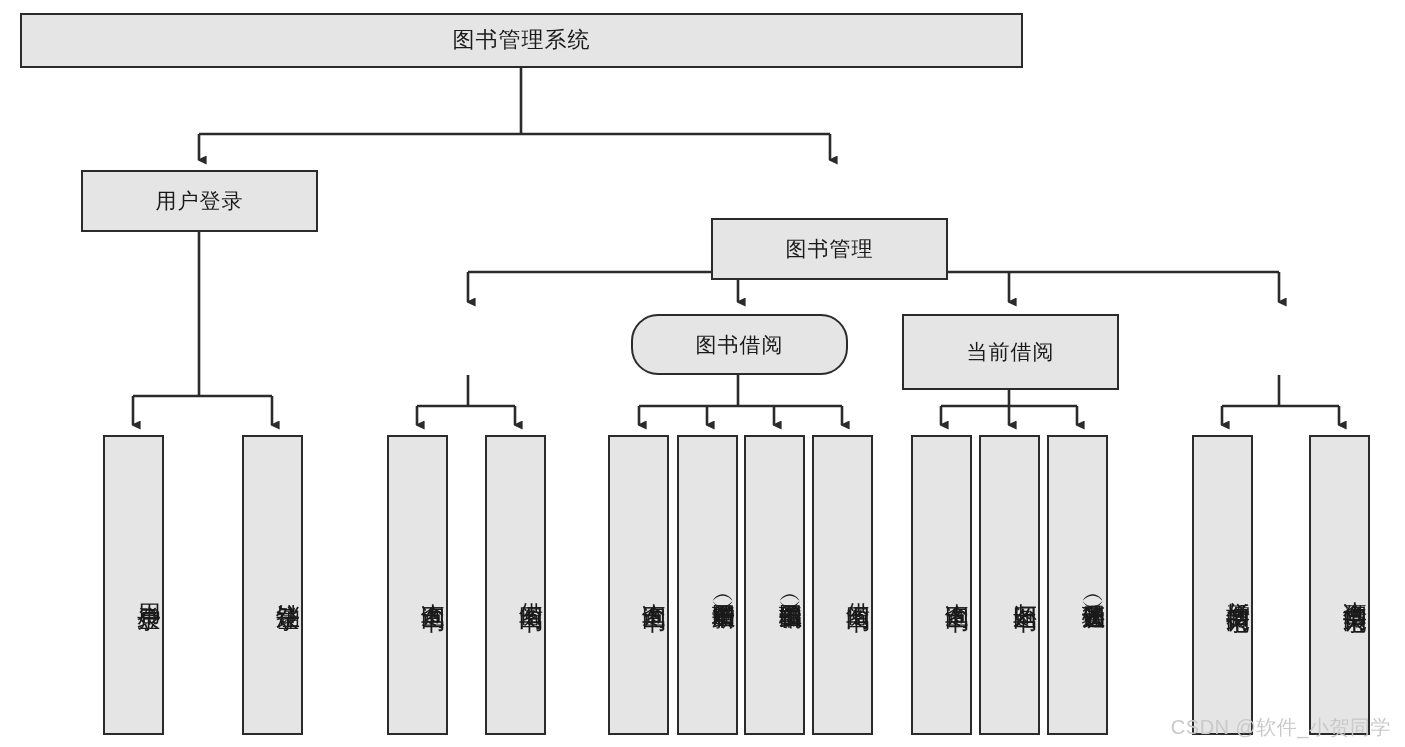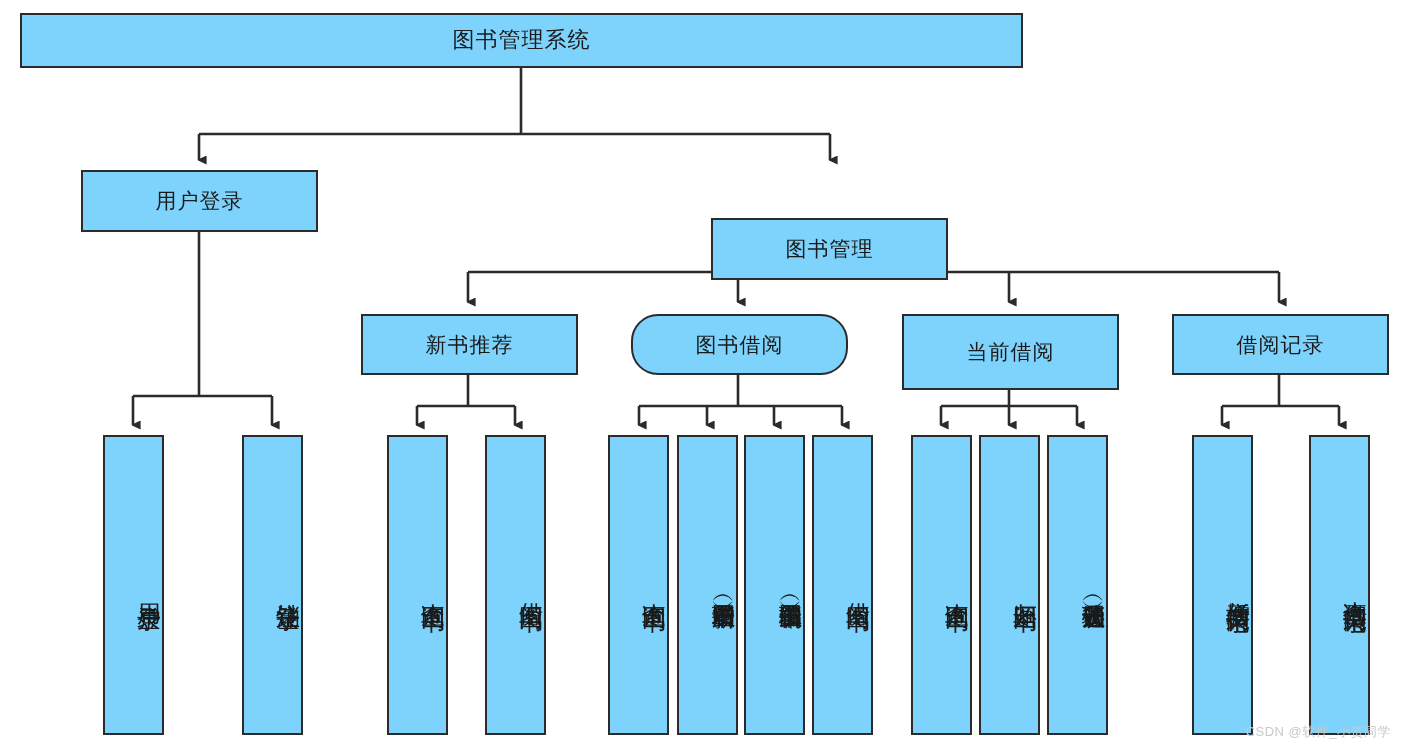--- a/index.html
+++ b/index.html
@@ -23,21 +23,21 @@
     left: 0;
     top: 0;
     width: 1405px;
     height: 747px;
     pointer-events: none;
   }
   .node {
     position: absolute;
     box-sizing: border-box;
     border: 2px solid #2b2b2b;
-    background: #7dd3fc;
+    background: #e5e5e5;
     display: flex;
     align-items: center;
     justify-content: center;
     color: #1a1a1a;
   }
   .node-h {
     font-size: 21px;
     letter-spacing: 1px;
     line-height: 1.1;
     white-space: nowrap;
@@ -64,21 +64,21 @@
   .vlabel {
     writing-mode: vertical-rl;
     text-orientation: upright;
     -webkit-writing-mode: vertical-rl;
     display: block;
   }
   .watermark {
     position: absolute;
     right: 14px;
     bottom: 6px;
-    font-size: 13px;
+    font-size: 20px;
     color: #c9c9c9;
     white-space: nowrap;
     letter-spacing: 0.5px;
   }
 </style>
 </head>
 <body>
 
 <div id="canvas">
 
@@ -137,35 +137,29 @@
   </div>
 
   <div class="node node-h" style="left:81px; top:170px; width:237px; height:62px;">
     <span>用户登录</span>
   </div>
 
   <div class="node node-h" style="left:711px; top:170px; width:237px; height:62px;margin-top:48px;">
     <span>图书管理</span>
   </div>
 
-  <div class="node node-h" style="left:361px; top:314px; width:217px; height:61px;">
-    <span>新书推荐</span>
-  </div>
 
   <div class="node node-h" style="left:631px; top:314px; width:217px; height:61px;border-radius:27px;">
     <span>图书借阅</span>
   </div>
 
   <div class="node node-h" style="left:902px; top:314px; width:217px; height:76px;">
     <span>当前借阅</span>
   </div>
 
-  <div class="node node-h" style="left:1172px; top:314px; width:217px; height:61px;">
-    <span>借阅记录</span>
-  </div>
 
   <div class="node node-v" style="left:103px; top:435px; width:61px; height:300px;">
     <span class="vlabel">用户登录</span>
   </div>
 
   <div class="node node-v" style="left:242px; top:435px; width:61px; height:300px;">
     <span class="vlabel">注销登录</span>
   </div>
 
   <div class="node node-v" style="left:387px; top:435px; width:61px; height:300px;">

